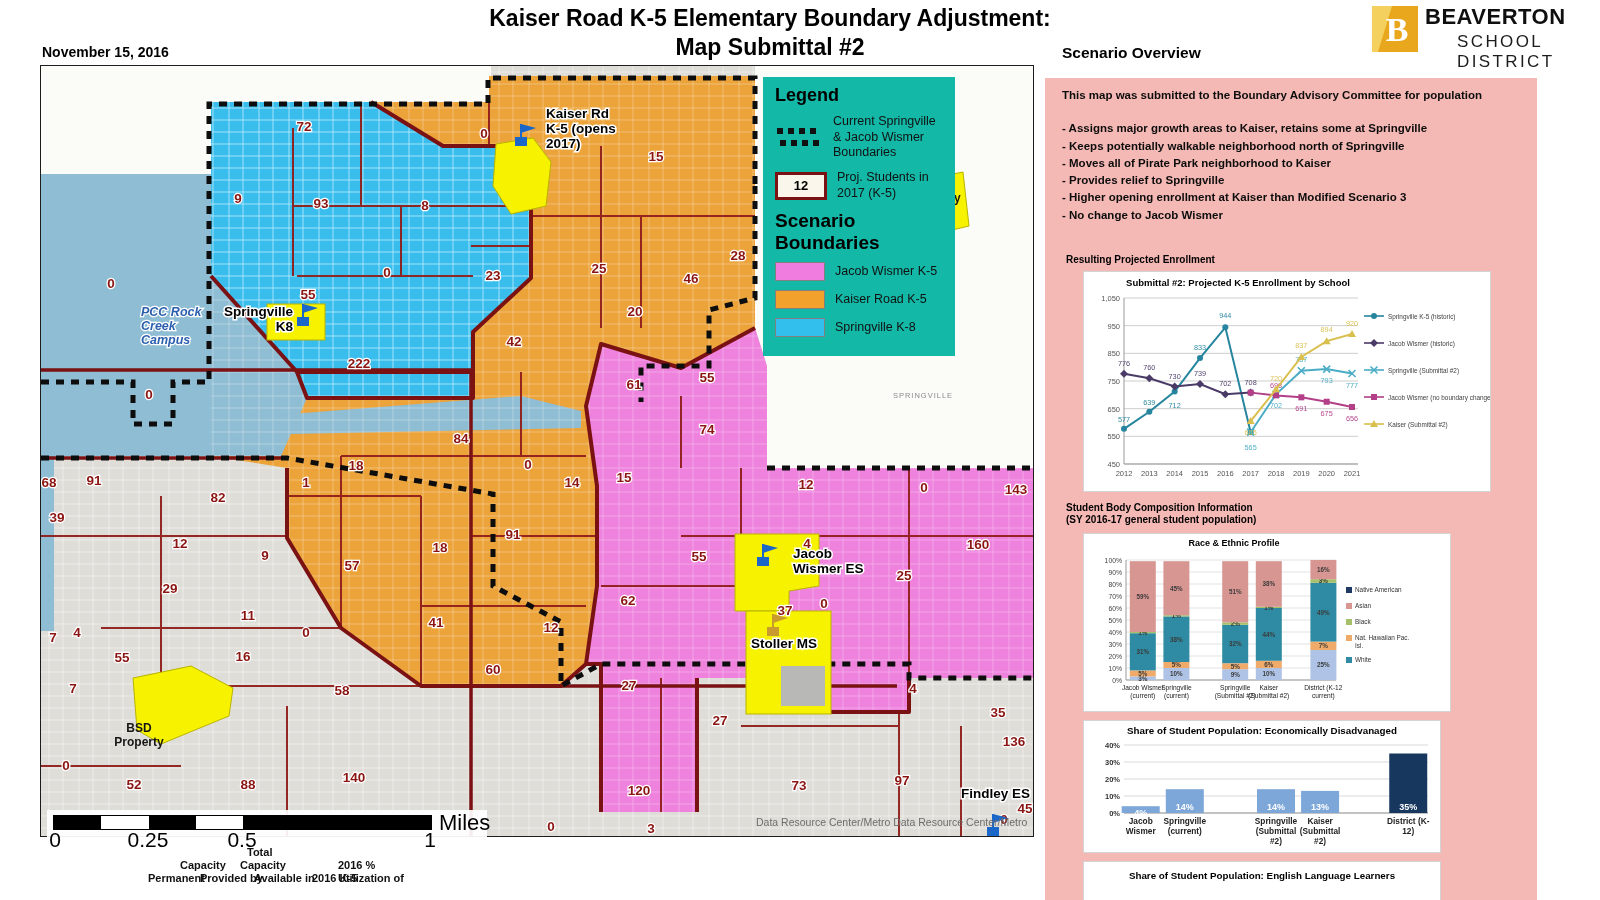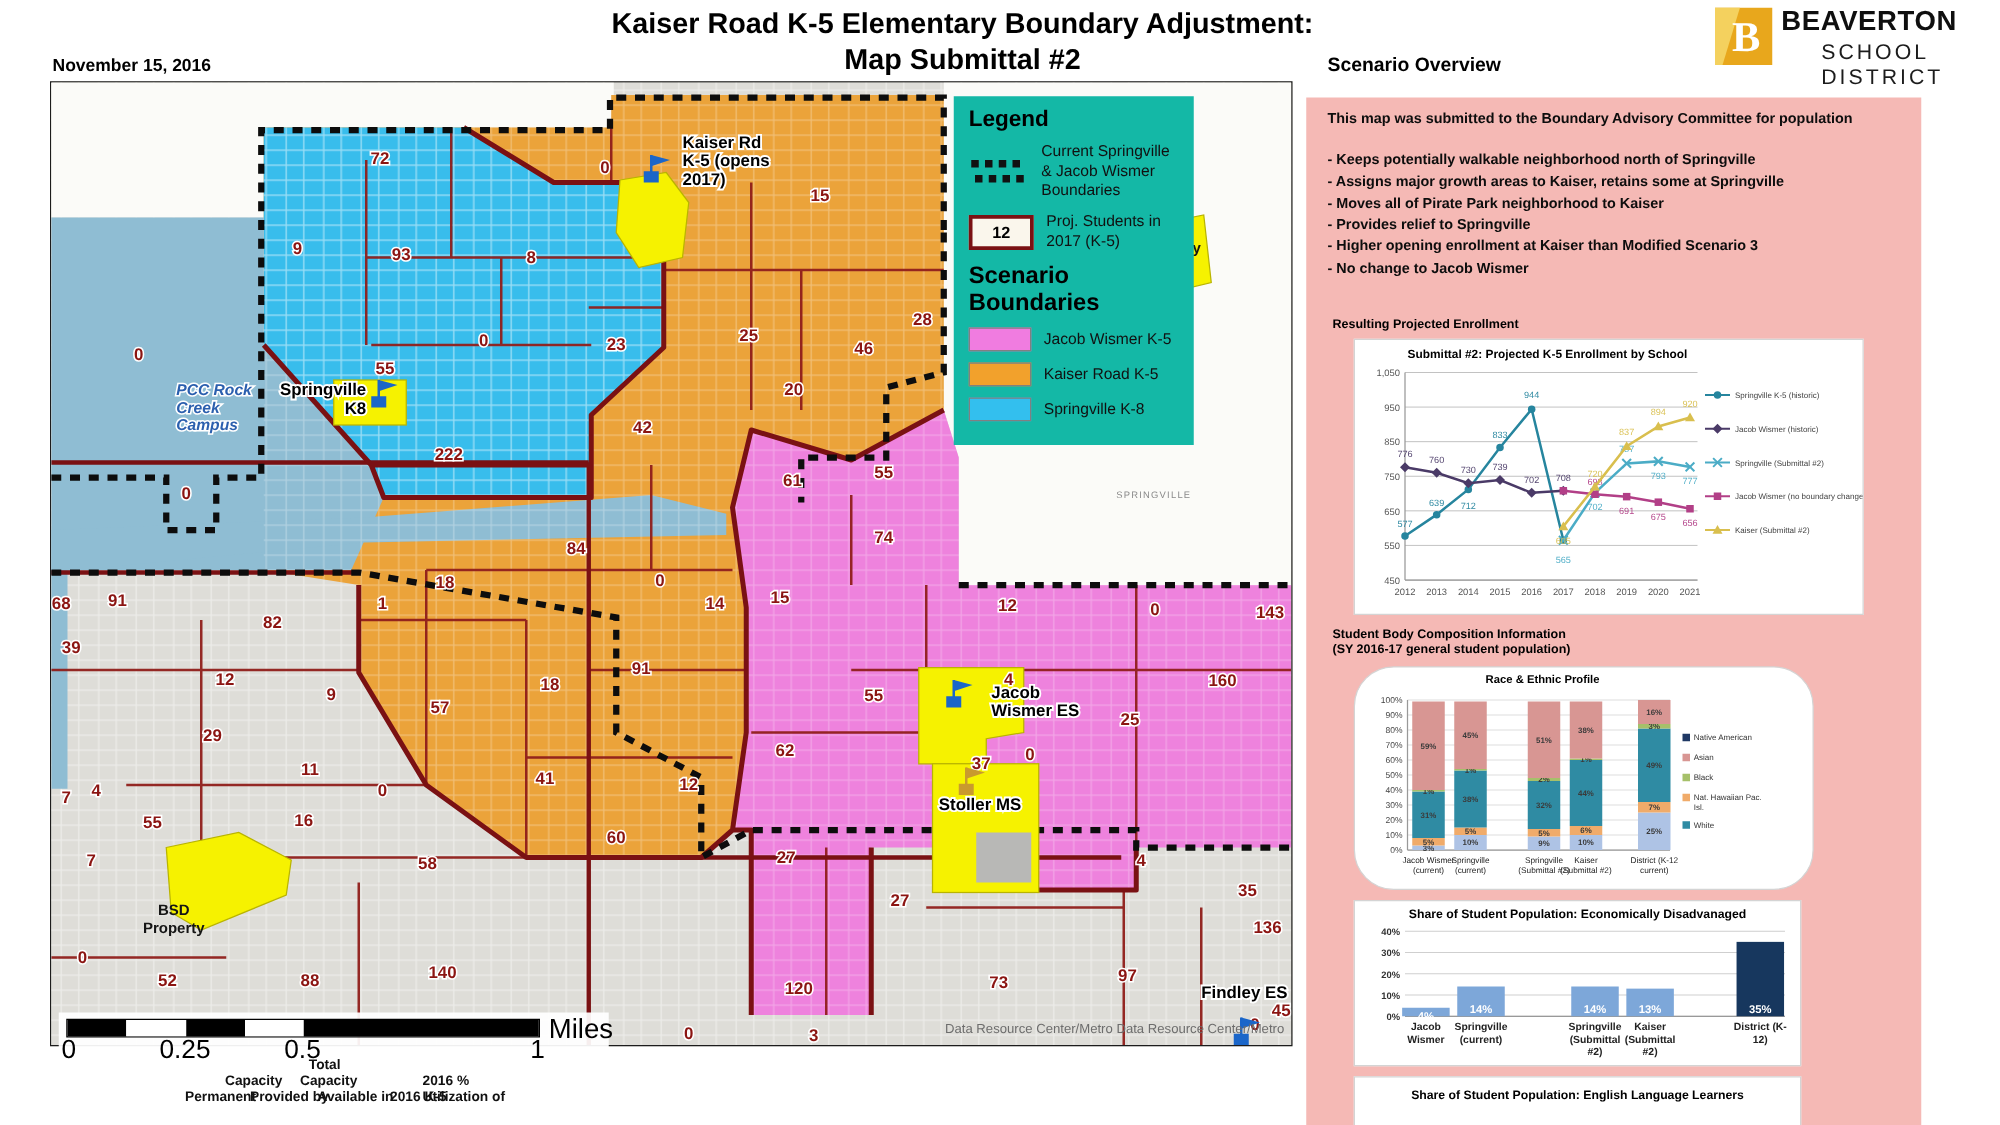--- a/index.html
+++ b/index.html
@@ -27,21 +27,21 @@
   .sb-miles{position:absolute;left:392px;top:0;font-size:22px;color:#000;}
   .side{position:absolute;left:1045px;top:44px;width:492px;height:856px;}
   .ov-head{font-size:15.5px;font-weight:bold;margin:0 0 16px 17px;color:#000;}
   .pink{background:#f5b9b5;width:100%;height:837px;padding-top:9px;box-sizing:border-box;}
   .ov-text{margin:0 26px 0 17px;font-size:11.5px;font-weight:bold;line-height:1.5;color:#0d0d0d;}
   .ov-gap{height:16px;}
   .sec-head{font-size:10px;font-weight:bold;margin:30px 0 6px 21px;color:#000;}
   .sec-head.comp{margin-top:10px;margin-bottom:4px;line-height:1.25;}
   .chart-box{background:#fff;margin-left:38px;border:1px solid #d4d4d4;}
   #enroll-box{width:406px;height:219px;}
-  #race-box{width:366px;height:177px;margin-top:6px;border-radius:32px;}
+  #race-box{width:366px;height:177px;margin-top:6px;}
   #econ-box{width:356px;height:131px;margin-top:8px;}
   #ell-box{width:356px;height:70px;margin-top:8px;}
   .cap-frag span{position:absolute;font-size:11px;font-weight:bold;color:#111;white-space:nowrap;}
 </style>
 </head>
 <body>
 
 <div class="page">
 
   <div class="date">November 15, 2016</div>
@@ -287,22 +287,22 @@
     </div>
   </div>
 
   <div class="side">
     <div class="ov-head">Scenario Overview</div>
     <div class="pink">
       <div class="ov-text">
         <div style="max-width:430px;">This map was submitted to the Boundary Advisory Committee for population</div>
         <div class="ov-gap"></div>
         <div id="bullets">
+            <div>- Assigns major growth areas to Kaiser, retains some at Springville</div>
             <div>- Keeps potentially walkable neighborhood north of Springville</div>
-            <div>- Assigns major growth areas to Kaiser, retains some at Springville</div>
             <div>- Moves all of Pirate Park neighborhood to Kaiser</div>
             <div>- Provides relief to Springville</div>
             <div>- Higher opening enrollment at Kaiser than Modified Scenario 3</div>
             <div>- No change to Jacob Wismer</div>
           </div>
       </div>
       <div class="sec-head">Resulting Projected Enrollment</div>
       <div class="chart-box" id="enroll-box"><svg viewBox="0 0 406 219" width="406" height="219">
             <text x="154" y="14" font-size="9.5" font-weight="bold" text-anchor="middle" fill="#000">Submittal #2: Projected K-5 Enrollment by School</text>
             <line x1="40" y1="192" x2="274" y2="192" stroke="#b9b9b9" stroke-width="0.7"></line>

